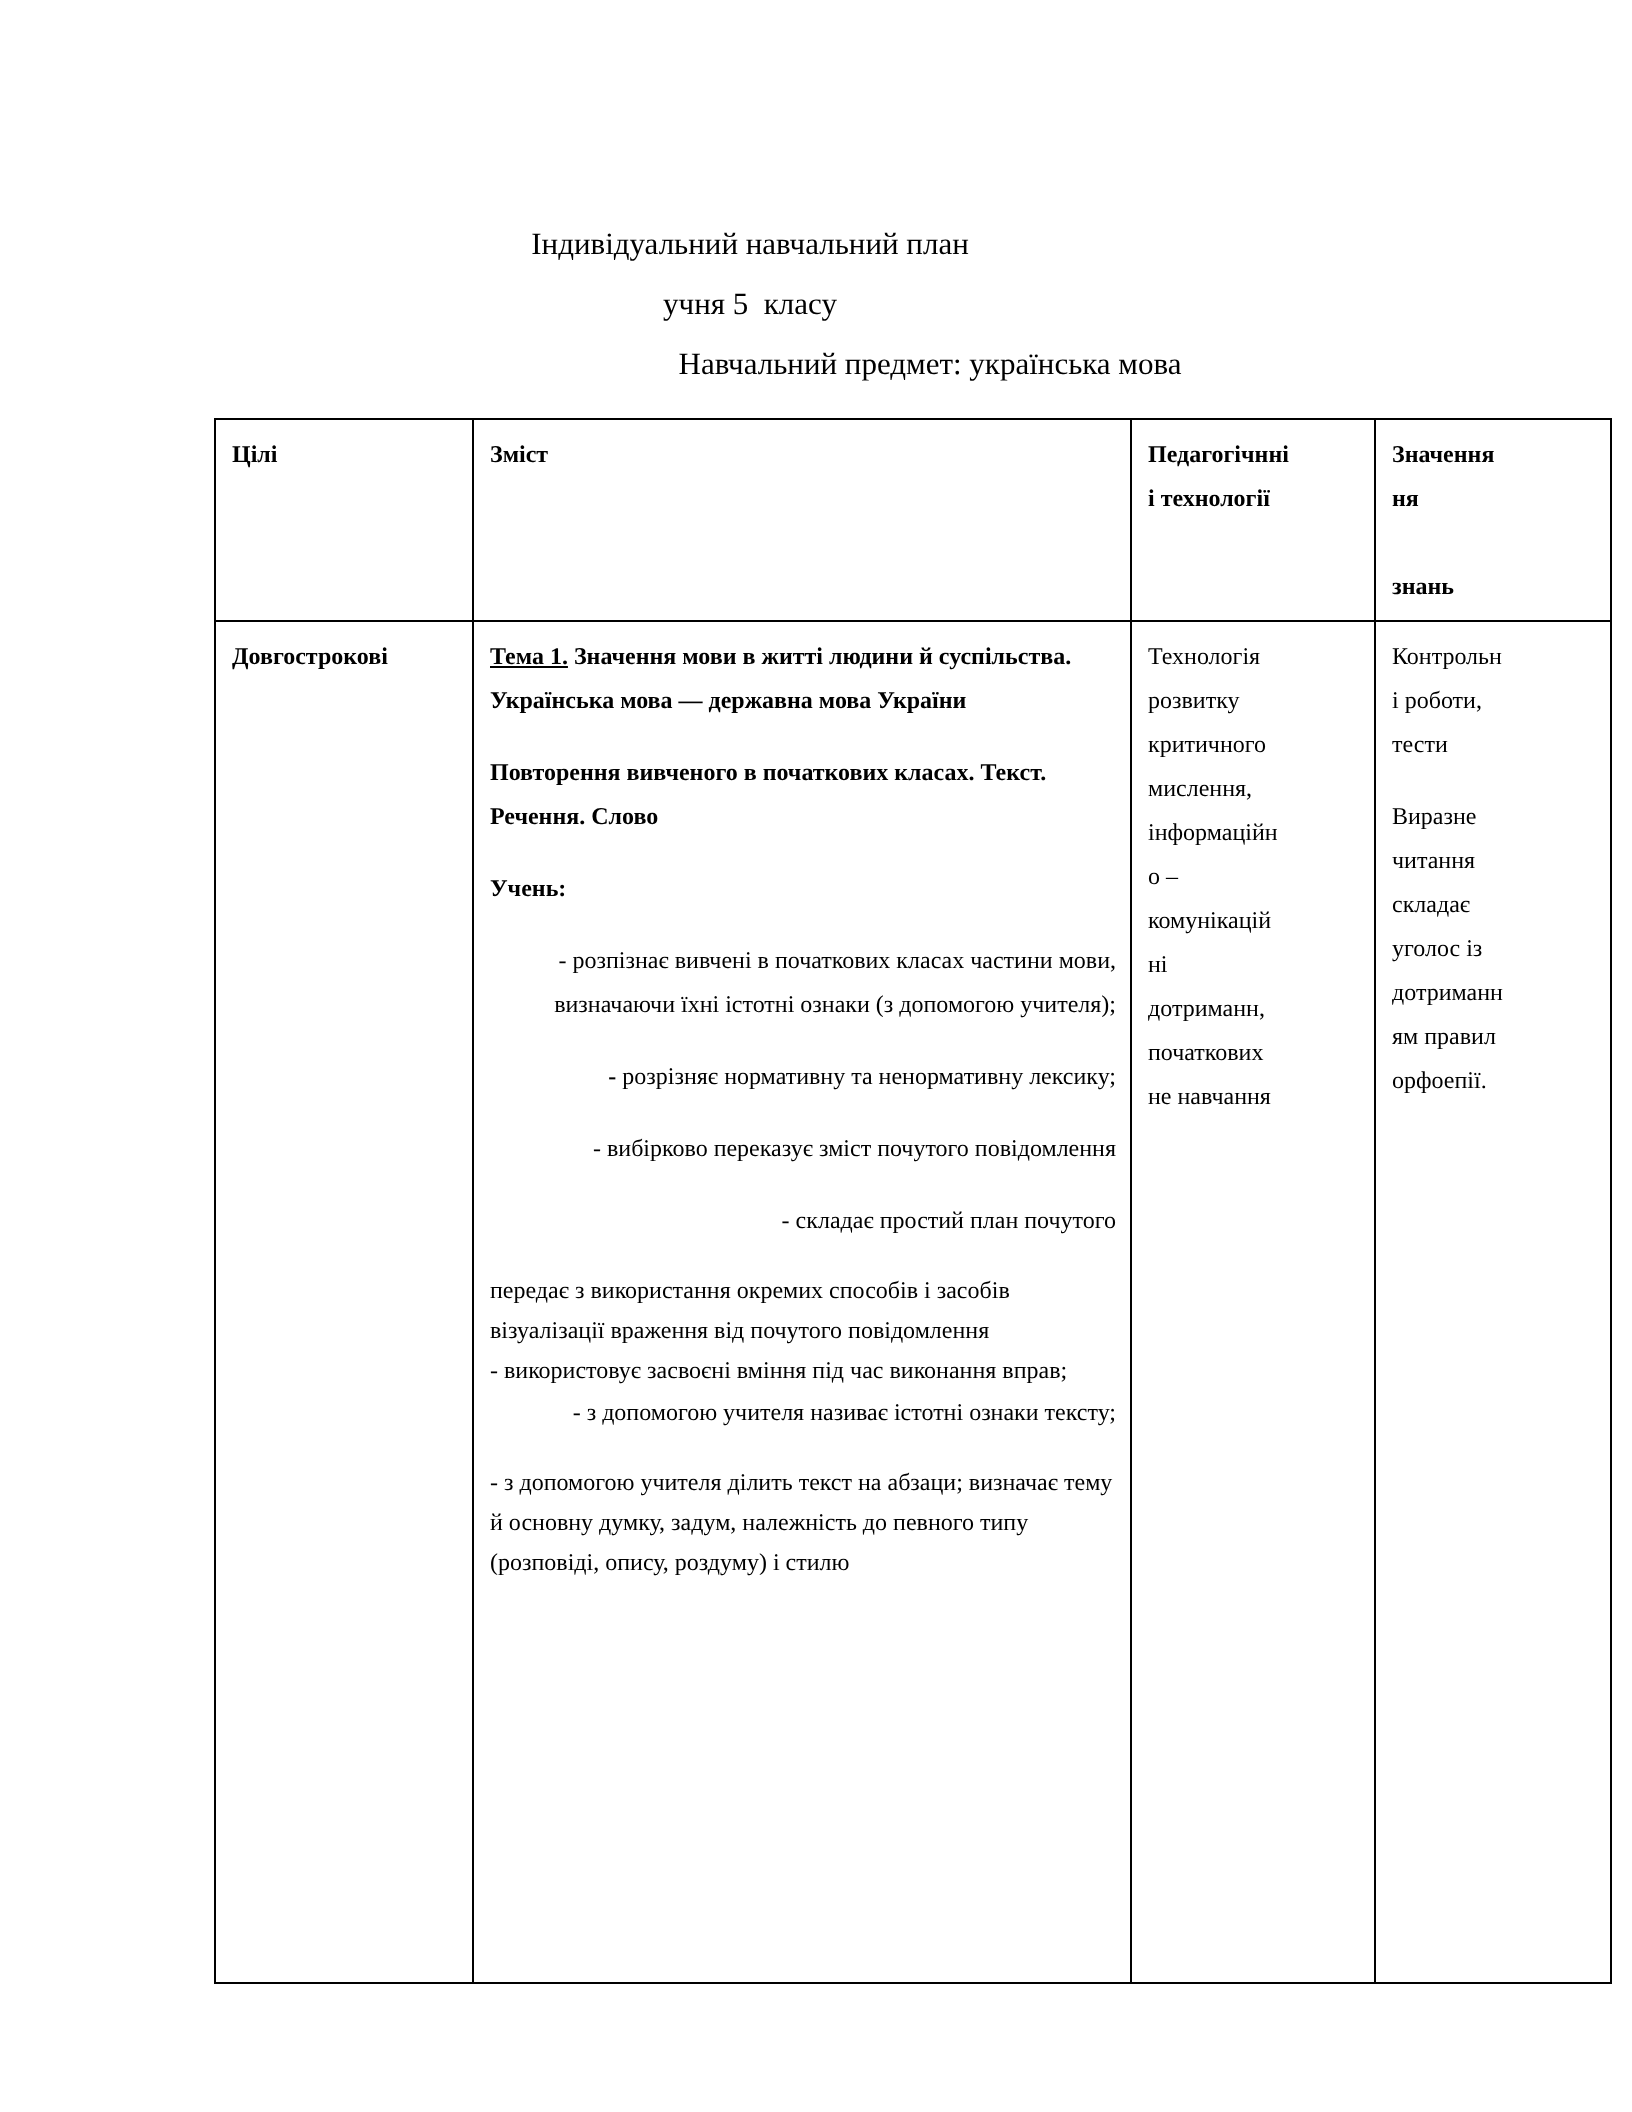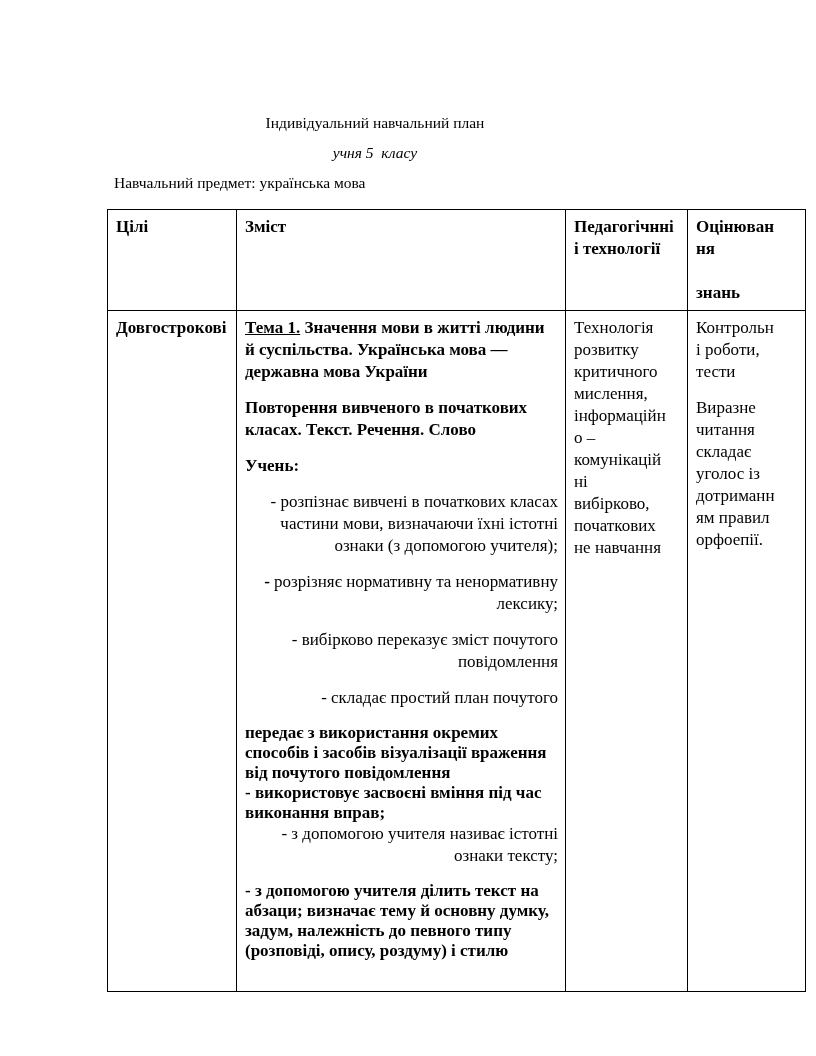--- a/index.html
+++ b/index.html
@@ -26,37 +26,37 @@
     left: 0;
     top: 108px;
     width: 816px;
   }
   .head-line {
     font-size: 15.5px;
     line-height: 30px;
     white-space: pre;
   }
   .head-line.center-1 { text-align: center; padding-right: 66px; }
-  .head-line.center-2 { text-align: center; padding-right: 66px; font-style: italic; }
-  .head-line.left-1  { text-align: left; padding-left: 114px; }
+  .head-line.center-2 { text-align: center; padding-right: 66px; }
+  .head-line.left-1  { text-align: center; padding-left: 114px; }
 
   
   table.plan {
     position: absolute;
     left: 107px;
     top: 209px;
     width: 698px;
     border-collapse: collapse;
     table-layout: fixed;
   }
   table.plan td {
     border: 1px solid #000000;
     vertical-align: top;
     padding: 6px 7px 6px 8px;
-    font-size: 17px;
+    font-size: 12px;
     line-height: 22px;
   }
   col.c-goals   { width: 129px; }
   col.c-content { width: 329px; }
   col.c-tech    { width: 122px; }
   col.c-assess  { width: 118px; }
 
   .hdr-cell { height: 76px; }
   .hdr-cell p,
   .body-cell p {
@@ -71,21 +71,21 @@
   .p-bold {
     font-weight: bold;
     margin: 0 0 14px 0 !important;
   }
   .p-reg {
     font-weight: normal;
     margin: 0 0 14px 0 !important;
     text-align: right;
   }
   .p-dense {
-    font-weight: bold;
+    font-weight: normal;
     line-height: 20px;
     margin: 0 !important;
   }
   .lead-dash { font-weight: bold; }
   .u { text-decoration: underline; }
 
   .stack-bold p {
     font-weight: normal;
     margin: 0;
   }
@@ -115,21 +115,21 @@
           <p>Цілі</p>
         </td>
         <td class="hdr-cell">
           <p>Зміст</p>
         </td>
         <td class="hdr-cell">
           <p>Педагогічнні</p>
           <p>і технології</p>
         </td>
         <td class="hdr-cell">
-          <p>Оцінюван</p>
+          <p>Значення</p>
           <p>ня</p>
           <p class="hdr-gap"></p>
           <p>знань</p>
         </td>
       </tr>
 
       <tr>
 
         <td class="body-cell">
           <p class="p-bold">Довгострокові</p>
@@ -151,21 +151,21 @@
 
         <td class="body-cell stack-bold">
           <p>Технологія</p>
           <p>розвитку</p>
           <p>критичного</p>
           <p>мислення,</p>
           <p>інформаційн</p>
           <p>о –</p>
           <p>комунікацій</p>
           <p>ні</p>
-          <p>вибірково,</p>
+          <p>дотриманн,</p>
           <p>початкових</p>
           <p>не навчання</p>
         </td>
 
         <td class="body-cell stack-bold">
           <p>Контрольн</p>
           <p>і роботи,</p>
           <p>тести</p>
           <p class="spacer"></p>
           <p>Виразне</p>

